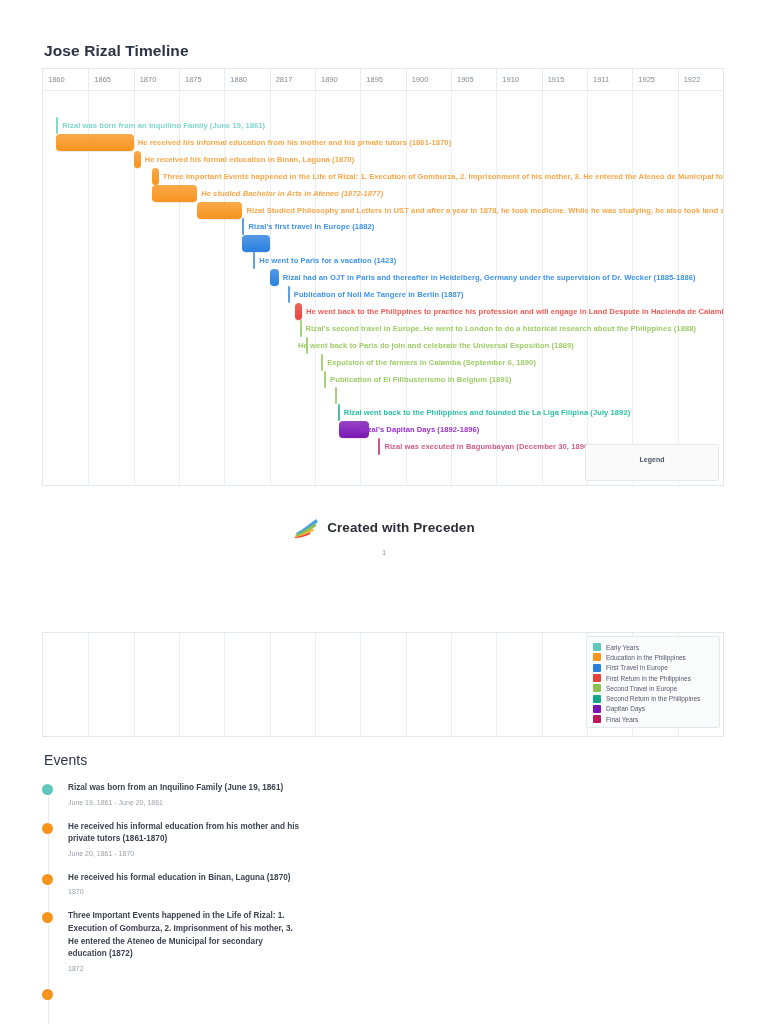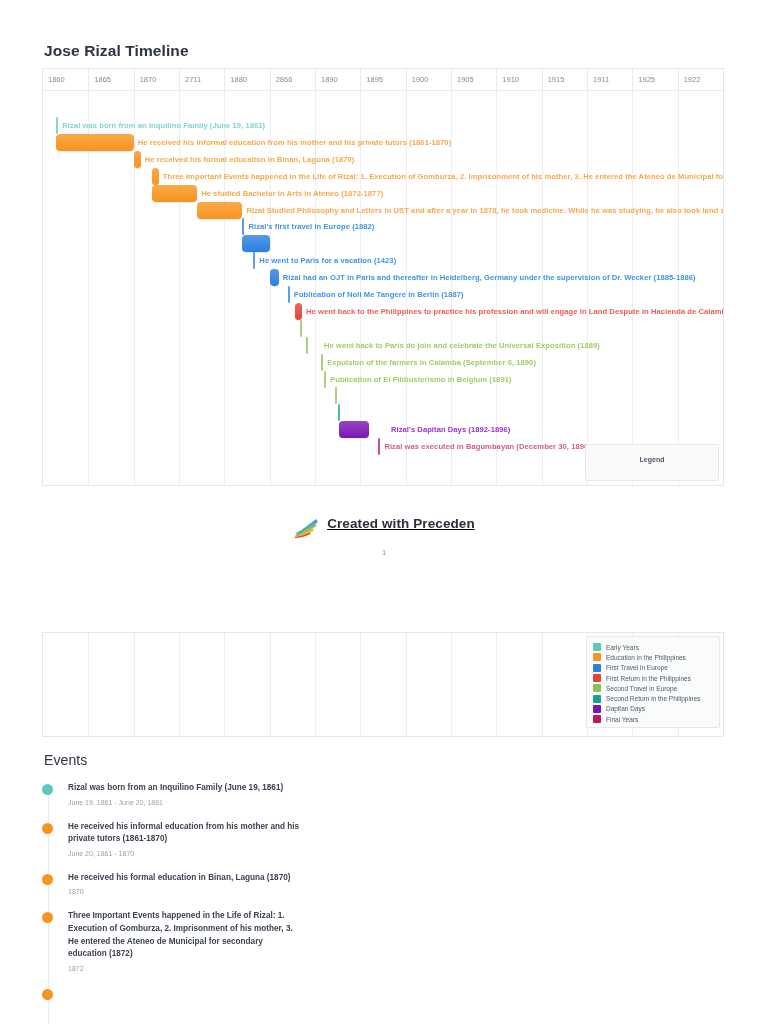--- a/index.html
+++ b/index.html
@@ -63,21 +63,21 @@
     background: #fafafa; border: 1px solid #e6e8eb; border-radius: 2px;
   }
   .legend-box-title {
     position: absolute; left: 0; right: 0; top: 11px;
     text-align: center; font-size: 7px; font-weight: bold; color: #4e5564;
   }
 
   
   .preceden {
     position: absolute; left: 0; right: 0; top: 516px;
-    display: flex; align-items: flex-start; justify-content: center; gap: 8px; text-decoration: underline;
+    display: flex; align-items: center; justify-content: center; gap: 8px;
   }
   .preceden-logo { width: 26px; height: 22px; display:block; }
   .preceden-text { font-size: 13.5px; font-weight: bold; color: #2b2f38; letter-spacing: .1px; }
   .page-num {
     position: absolute; left: 0; right: 0; top: 548px;
     text-align: center; font-size: 7.5px; color: #8b919c;
   }
 
   
   .chart-frame2 {
@@ -120,23 +120,23 @@
 
 <div class="page">
 
   <div class="title">Jose Rizal Timeline</div>
 
   <div class="chart-frame">
     <div class="axis-row">
         <div class="axis-tick first" style="left: 0px; width: 45.3333px;">1860</div>
         <div class="axis-tick" style="left: 45.3333px; width: 45.3333px;">1865</div>
         <div class="axis-tick" style="left: 90.6667px; width: 45.3333px;">1870</div>
-        <div class="axis-tick" style="left: 136px; width: 45.3333px;">2711</div>
+        <div class="axis-tick" style="left: 136px; width: 45.3333px;">1875</div>
         <div class="axis-tick" style="left: 181.333px; width: 45.3333px;">1880</div>
-        <div class="axis-tick" style="left: 226.667px; width: 45.3333px;">2866</div>
+        <div class="axis-tick" style="left: 226.667px; width: 45.3333px;">2817</div>
         <div class="axis-tick" style="left: 272px; width: 45.3333px;">1890</div>
         <div class="axis-tick" style="left: 317.333px; width: 45.3333px;">1895</div>
         <div class="axis-tick" style="left: 362.667px; width: 45.3333px;">1900</div>
         <div class="axis-tick" style="left: 408px; width: 45.3333px;">1905</div>
         <div class="axis-tick" style="left: 453.333px; width: 45.3333px;">1910</div>
         <div class="axis-tick" style="left: 498.667px; width: 45.3333px;">1915</div>
         <div class="axis-tick" style="left: 544px; width: 45.3333px;">1911</div>
         <div class="axis-tick" style="left: 589.333px; width: 45.3333px;">1925</div>
         <div class="axis-tick" style="left: 634.667px; width: 45.3333px;">1922</div>
       </div>
@@ -165,21 +165,21 @@
             <div class="row-label" style="left: 94.6667px; color: rgb(249, 167, 74);">He received his informal education from his mother and his private tutors (1861-1870)</div>
           </div>
           <div class="row" style="top: 59.8px; width: 680px;">
             <div class="bar" style="left: 90.6667px; width: 7px; background: linear-gradient(rgba(247, 148, 30, 0.8), rgb(247, 148, 30));"></div>
             <div class="row-label" style="left: 101.667px; color: rgb(249, 167, 74);">He received his formal education in Binan, Laguna (1870)</div>
           </div>
           <div class="row" style="top: 76.7px; width: 680px;">
             <div class="bar" style="left: 108.8px; width: 7px; background: linear-gradient(rgba(247, 148, 30, 0.8), rgb(247, 148, 30));"></div>
             <div class="row-label" style="left: 119.8px; color: rgb(249, 167, 74);">Three Important Events happened in the Life of Rizal: 1. Execution of Gomburza, 2. Imprisonment of his mother, 3. He entered the Ateneo de Municipal for secondary education (1872)</div>
           </div>
-          <div class="row" style="top: 93.6px; width: 680px;">
+          <div class="row" style="top: 93.6px; width: 680px; font-style: italic;">
             <div class="bar" style="left: 108.8px; width: 45.3333px; background: linear-gradient(rgba(247, 148, 30, 0.8), rgb(247, 148, 30));"></div>
             <div class="row-label" style="left: 158.133px; color: rgb(249, 167, 74);">He studied Bachelor in Arts in Ateneo (1872-1877)</div>
           </div>
           <div class="row" style="top: 110.5px; width: 680px;">
             <div class="bar" style="left: 154.133px; width: 45.3333px; background: linear-gradient(rgba(247, 148, 30, 0.8), rgb(247, 148, 30));"></div>
             <div class="row-label" style="left: 203.467px; color: rgb(249, 167, 74);">Rizal Studied Philosophy and Letters in UST and after a year in 1878, he took medicine. While he was studying, he also took land survey</div>
           </div>
           <div class="row" style="top: 127.4px; width: 680px;">
             <div class="bar thin" style="left: 199.467px; width: 2px; background: rgb(42, 127, 224); opacity: 0.75;"></div>
             <div class="row-label" style="left: 205.467px; color: rgb(63, 147, 234);">Rizal's first travel in Europe (1882)</div>
@@ -198,42 +198,44 @@
           <div class="row" style="top: 195px; width: 680px;">
             <div class="bar thin" style="left: 244.8px; width: 2px; background: rgb(42, 127, 224); opacity: 0.75;"></div>
             <div class="row-label" style="left: 250.8px; color: rgb(63, 147, 234);">Publication of Noli Me Tangere in Berlin (1887)</div>
           </div>
           <div class="row" style="top: 211.9px; width: 680px;">
             <div class="bar" style="left: 252.053px; width: 7px; background: linear-gradient(rgba(232, 66, 58, 0.8), rgb(232, 66, 58));"></div>
             <div class="row-label" style="left: 263.053px; color: rgb(239, 92, 84);">He went back to the Philippines to practice his profession and will engage in Land Despute in Hacienda de Calamba (A</div>
           </div>
           <div class="row" style="top: 228.8px; width: 680px;">
             <div class="bar thin" style="left: 256.587px; width: 2px; background: rgb(140, 193, 82); opacity: 0.75;"></div>
+            <div class="row-label" style="left: 262.587px; color: rgb(158, 205, 103);">Rizal's second travel in Europe. He went to London to do a historical research about the Philippines (1888)</div>
           </div>
           <div class="row" style="top: 245.7px; width: 680px;">
             <div class="bar thin" style="left: 262.933px; width: 2px; background: rgb(140, 193, 82); opacity: 0.75;"></div>
-            <div class="row-label" style="left: 281px; color: rgb(158, 205, 103);">He went back to Paris do join and celebrate the Universal Exposition (1889)</div>
+            <div class="row-label" style="left: 255px; color: rgb(158, 205, 103);">He went back to Paris do join and celebrate the Universal Exposition (1889)</div>
           </div>
           <div class="row" style="top: 262.6px; width: 680px;">
             <div class="bar thin" style="left: 278.165px; width: 2px; background: rgb(140, 193, 82); opacity: 0.75;"></div>
             <div class="row-label" style="left: 284.165px; color: rgb(158, 205, 103);">Expulsion of the farmers in Calamba (September 6, 1890)</div>
           </div>
           <div class="row" style="top: 279.5px; width: 680px;">
             <div class="bar thin" style="left: 281.067px; width: 2px; background: rgb(140, 193, 82); opacity: 0.75;"></div>
             <div class="row-label" style="left: 287.067px; color: rgb(158, 205, 103);">Publication of El Filibusterismo in Belgium (1891)</div>
           </div>
           <div class="row" style="top: 296.4px; width: 680px;">
             <div class="bar thin" style="left: 291.947px; width: 2px; background: rgb(140, 193, 82); opacity: 0.75;"></div>
           </div>
           <div class="row" style="top: 313.3px; width: 680px;">
             <div class="bar thin" style="left: 294.667px; width: 2px; background: rgb(20, 165, 138); opacity: 0.75;"></div>
+            <div class="row-label" style="left: 300.667px; color: rgb(46, 192, 164);">Rizal went back to the Philippines and founded the La Liga Filipina (July 1892)</div>
           </div>
           <div class="row" style="top: 330.2px; width: 680px;">
             <div class="bar" style="left: 295.573px; width: 30.8267px; background: linear-gradient(rgba(123, 22, 181, 0.8), rgb(123, 22, 181));"></div>
-            <div class="row-label" style="left: 348px; color: rgb(155, 48, 208);">Rizal's Dapitan Days (1892-1896)</div>
+            <div class="row-label" style="left: 317px; color: rgb(155, 48, 208);">Rizal's Dapitan Days (1892-1896)</div>
           </div>
           <div class="row" style="top: 347.1px; width: 680px;">
             <div class="bar thin" style="left: 335.376px; width: 2px; background: rgb(194, 24, 91); opacity: 0.75;"></div>
             <div class="row-label" style="left: 341.376px; color: rgb(207, 93, 135);">Rizal was executed in Bagumbayan (December 30, 1896)</div>
           </div>
         </div>
     </div>
     <div class="legend-box">
       <div class="legend-box-title">Legend</div>
     </div>

